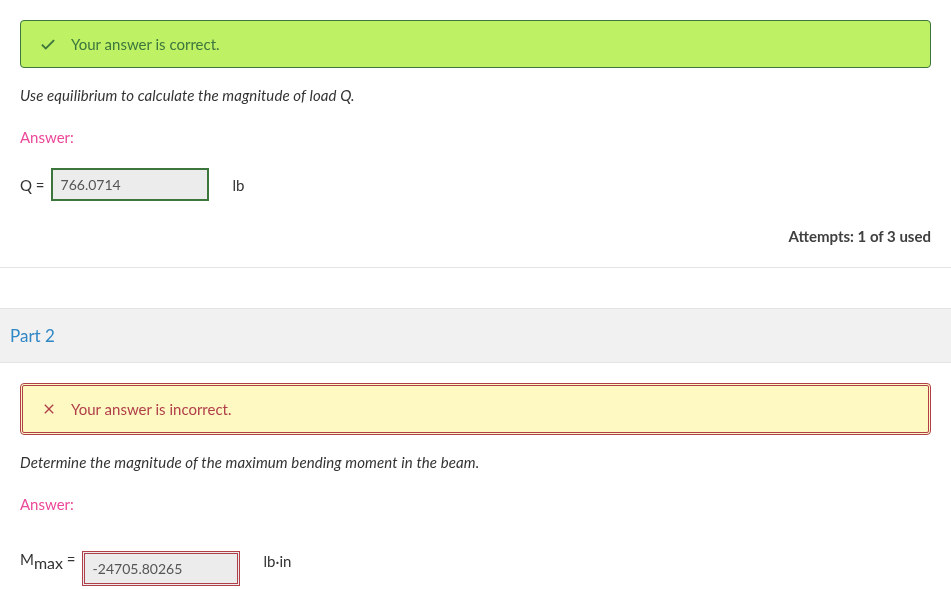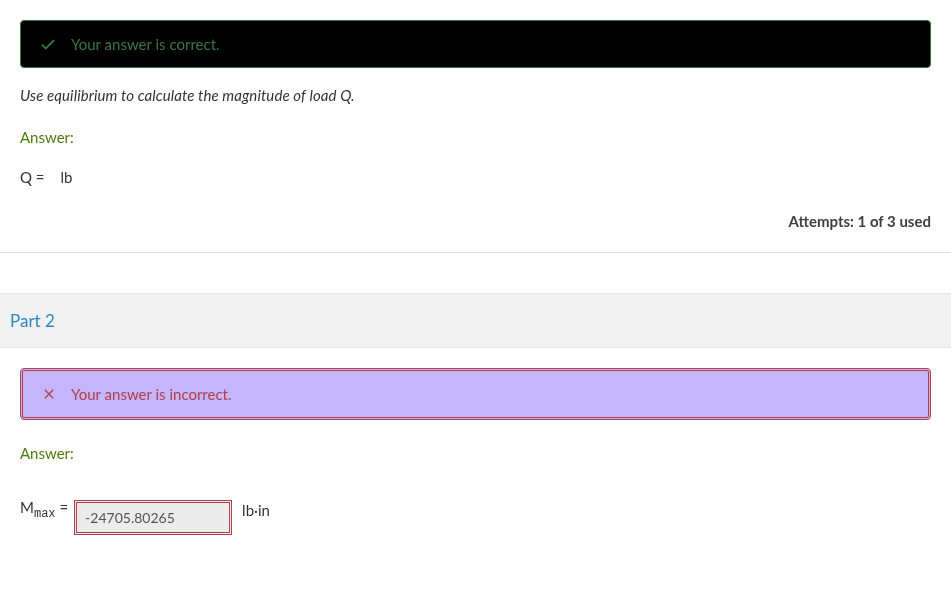--- a/index.html
+++ b/index.html
@@ -18,79 +18,78 @@
       padding: 0;
     }
     .alert {
       display: flex;
       align-items: center;
       padding: 14px 18px;
       border-radius: 4px;
       margin: 20px 20px 16px 20px;
     }
     .alert-success {
-      background-color: #000000;
+      background-color: #bef264;
       border: 1px solid #3c763d;
       color: #3c763d;
     }
     .alert-error {
-      background-color: #c4b5fd;
+      background-color: #fef9c3;
       border: 3px double #b13f49;
       color: #b13f49;
     }
     .alert svg {
       flex-shrink: 0;
       margin-right: 14px;
     }
     .alert-text {
       font-size: 15px;
     }
     .question-text {
       margin: 18px 20px 0 20px;
       font-size: 15px;
       color: #333;
       letter-spacing: 0.1px;
       font-style: italic;
     }
     .answer-label {
       margin: 24px 20px 0 20px;
       font-size: 15px;
-      color: #4d7c0f;
+      color: #ec4899;
     }
     .answer-row {
       display: flex;
       align-items: center;
       margin: 22px 20px 0 20px;
     }
     .var-label {
       font-size: 15px;
       color: #333;
       margin-right: 6px;
     }
     .var-label sub {
-      font-size: 12px;
-      font-family: Liberation Mono, monospace;
+      font-size: 16px;
     }
     .text-input {
       font-family: inherit;
       font-size: 14px;
       padding: 6px 8px;
       width: 158px;
       background: #ececec;
       color: #555;
     }
     .input-correct {
       border: 2px solid #3c763d;
     }
     .input-incorrect {
       border: 3px double #b13f49;
       margin-top: 16px;
     }
     .unit-label {
-      margin-left: 10px;
+      margin-left: 24px;
       font-size: 15px;
       color: #333;
     }
     .attempts-row {
       text-align: right;
       margin: 26px 20px 12px 0;
       font-weight: 700;
       font-size: 15px;
       color: #404040;
     }
@@ -128,20 +127,21 @@
       </svg>
       <span class="alert-text">Your answer is correct.</span>
     </div>
 
     <p class="question-text">Use equilibrium to calculate the magnitude of load Q.</p>
 
     <p class="answer-label">Answer:</p>
 
     <div class="answer-row">
       <span class="var-label">Q =</span>
+      <input type="text" class="text-input input-correct" value="766.0714" style="">
       <span class="unit-label">lb</span>
     </div>
 
     <div class="attempts-row">Attempts: 1 of 3 used</div>
   </div>
 
   <hr class="divider">
 </div>
 
 <div class="part-header">
@@ -151,20 +151,21 @@
 <div class="section">
   <div class="section-inner">
 
     <div class="alert alert-error">
       <svg width="16" height="16" viewBox="0 0 24 24">
         <path fill="#b13f49" d="M19 6.41L17.59 5 12 10.59 6.41 5 5 6.41 10.59 12 5 17.59 6.41 19 12 13.41 17.59 19 19 17.59 13.41 12z"></path>
       </svg>
       <span class="alert-text">Your answer is incorrect.</span>
     </div>
 
+    <p class="question-text">Determine the magnitude of the maximum bending moment in the beam.</p>
 
     <p class="answer-label">Answer:</p>
 
     <div class="answer-row">
       <span class="var-label">
         <span>M</span><sub>max</sub><span> =</span>
       </span>
       <input type="text" class="text-input input-incorrect" value="-24705.80265" style="">
       <span class="unit-label">lb·in</span>
     </div>

